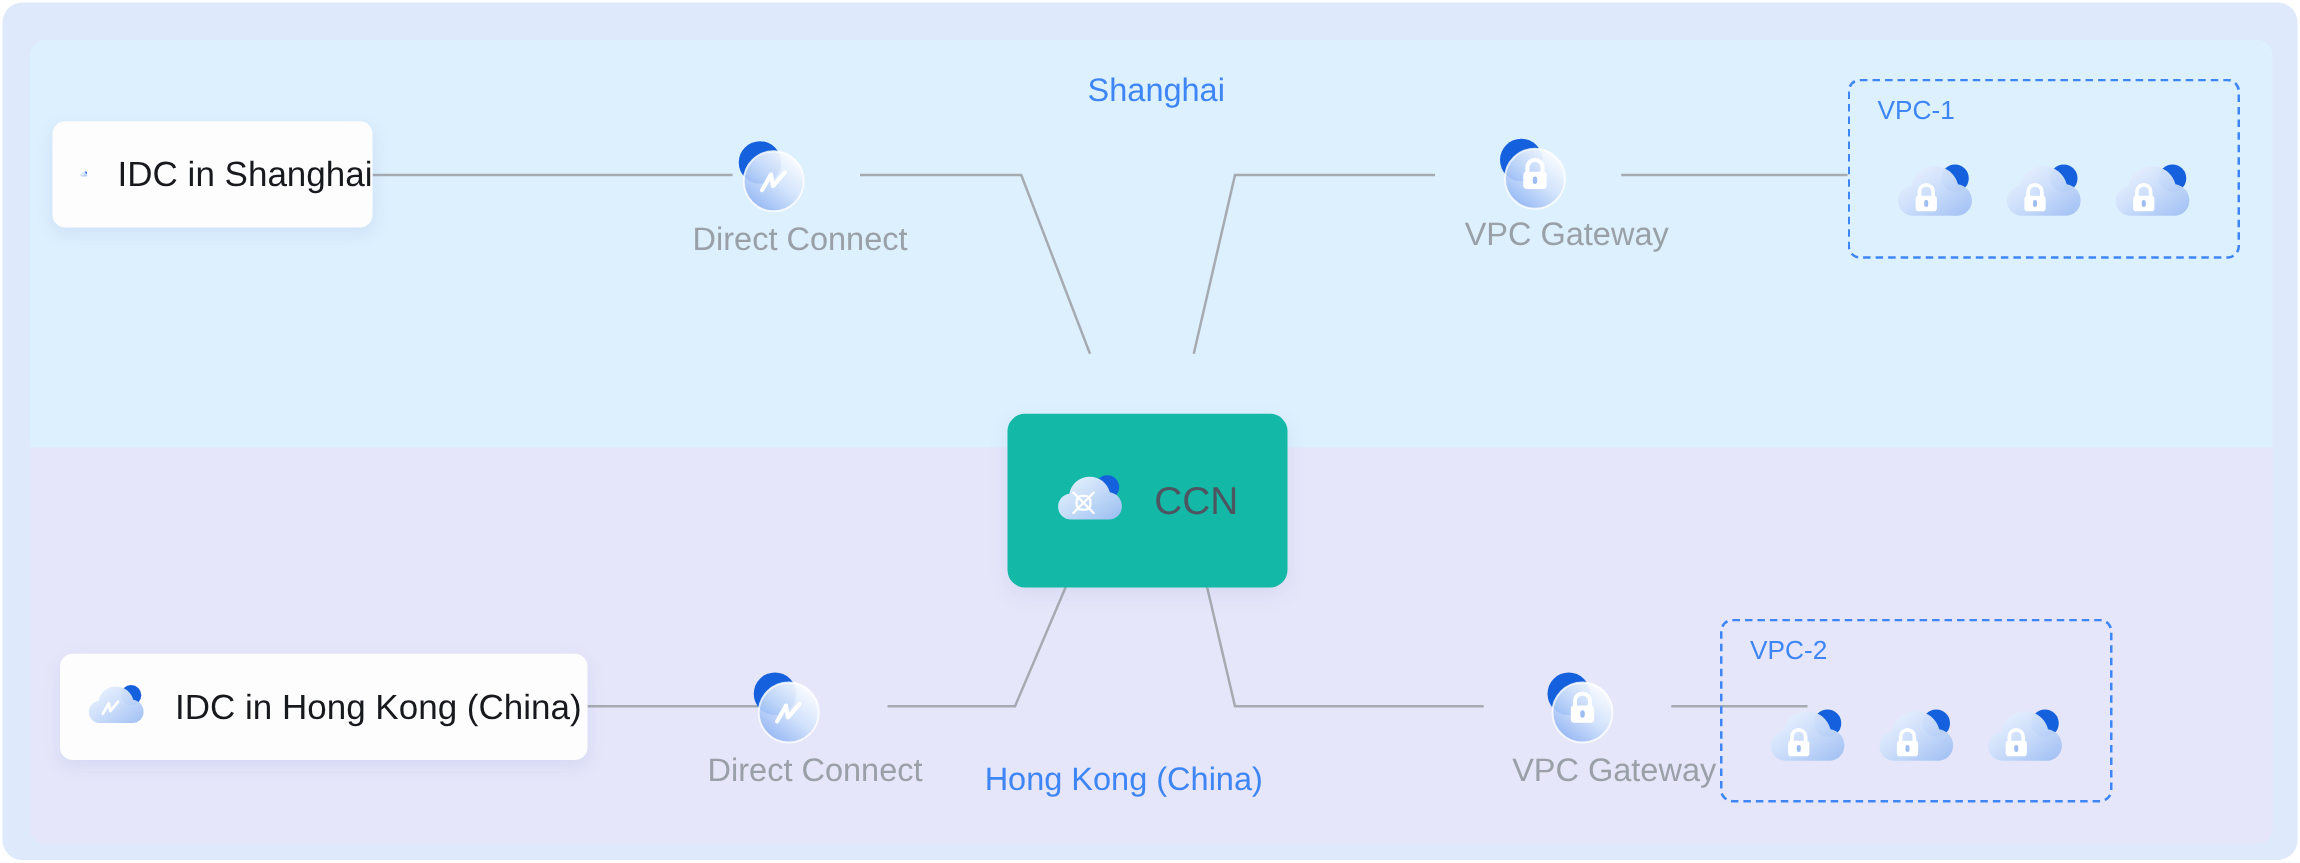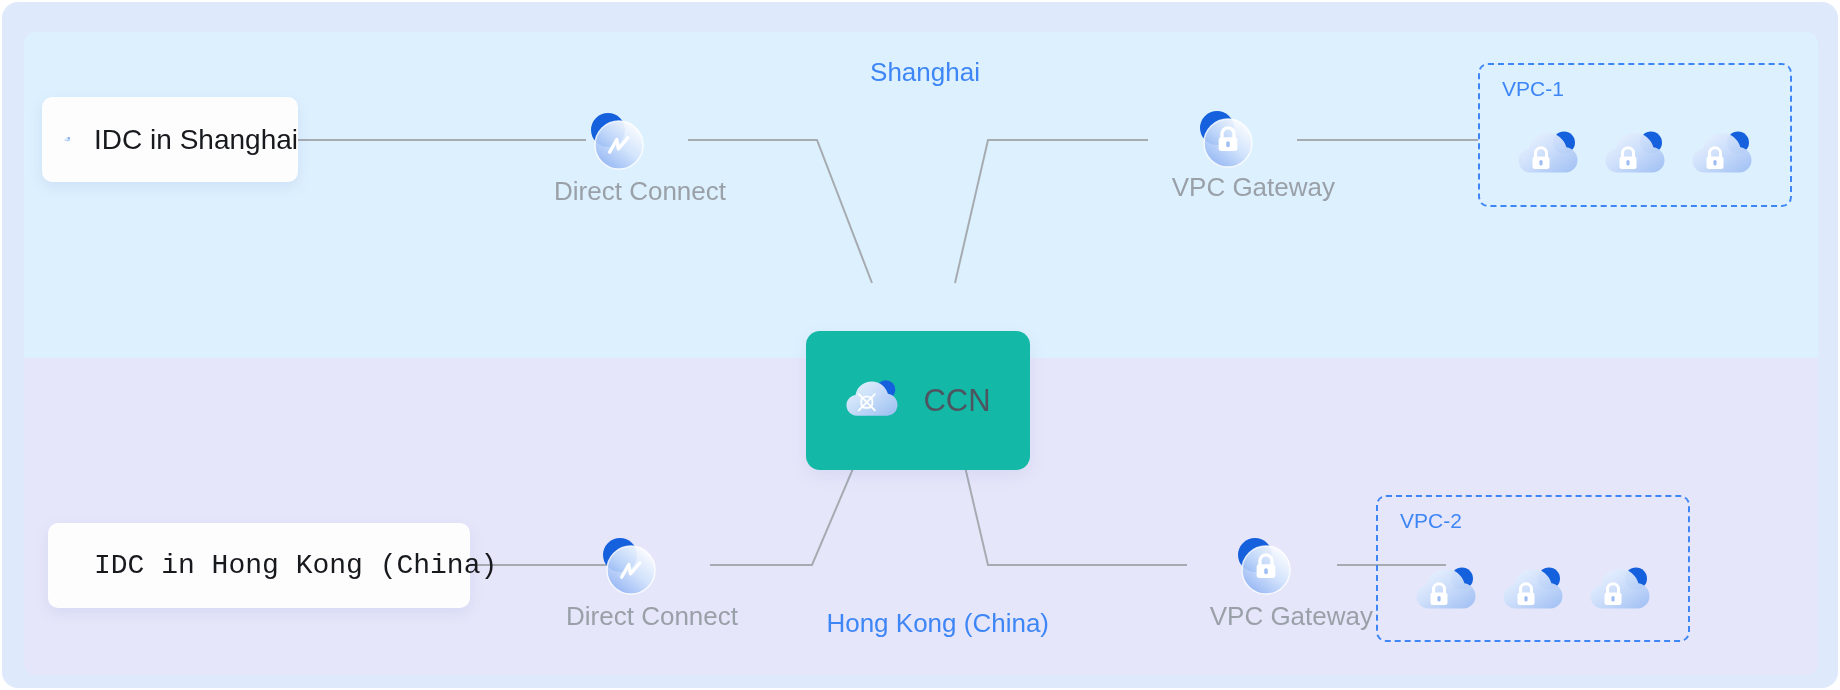--- a/index.html
+++ b/index.html
@@ -12,27 +12,27 @@
   .region-top{top:32px;height:326px;background:var(--region-top-bg,#ddf0fe);
               border-radius:12px 12px 0 0;}
   .region-bottom{top:358px;height:317px;background:var(--region-bottom-bg,#e6e6fa);
                  border-radius:0 0 12px 12px;}
   svg.wires{position:absolute;left:0;top:0;pointer-events:none;}
   .wire{stroke:var(--wire-gray,#a6abb1);stroke-width:2;fill:none;}
 
   .region-label{position:absolute;width:300px;text-align:center;
                 font-size:26px;color:var(--accent-blue,#3e86f6);}
   .lbl-shanghai{left:775px;top:57px;}
-  .lbl-hongkong{left:749px;top:608px;text-align:right;}
+  .lbl-hongkong{left:749px;top:608px;}
 
   .card{position:absolute;background:#fdfdfe;border-radius:10px;
         box-shadow:0 5px 14px rgba(90,120,190,.12);
         display:flex;align-items:center;gap:24px;padding:0 0 0 22px;box-sizing:border-box;}
   .card-idc-top{left:42px;top:97px;width:256px;height:85px;}
-  .card-idc-bottom{left:48px;top:523px;width:422px;height:85px;font-family:Liberation Mono, monospace;}
+  .card-idc-bottom{left:48px;top:523px;width:422px;height:85px;}
   .card-label{font-size:28px;color:#17191d;white-space:nowrap;}
 
   .card-ccn{left:806px;top:283px;width:224px;height:139px;background:#14b8a6;
             border-radius:14px;box-shadow:0 6px 16px rgba(90,120,190,.10);
             justify-content:center;padding:0;margin-top:48px;}
   .ccn-label{font-size:31px;font-weight:500;color:#4d5560;}
 
   .node-icon{position:absolute;width:64px;height:64px;}
   .node-label{position:absolute;width:220px;text-align:right;
               font-size:26px;color:var(--label-gray,#9aa0a8);white-space:nowrap;}

